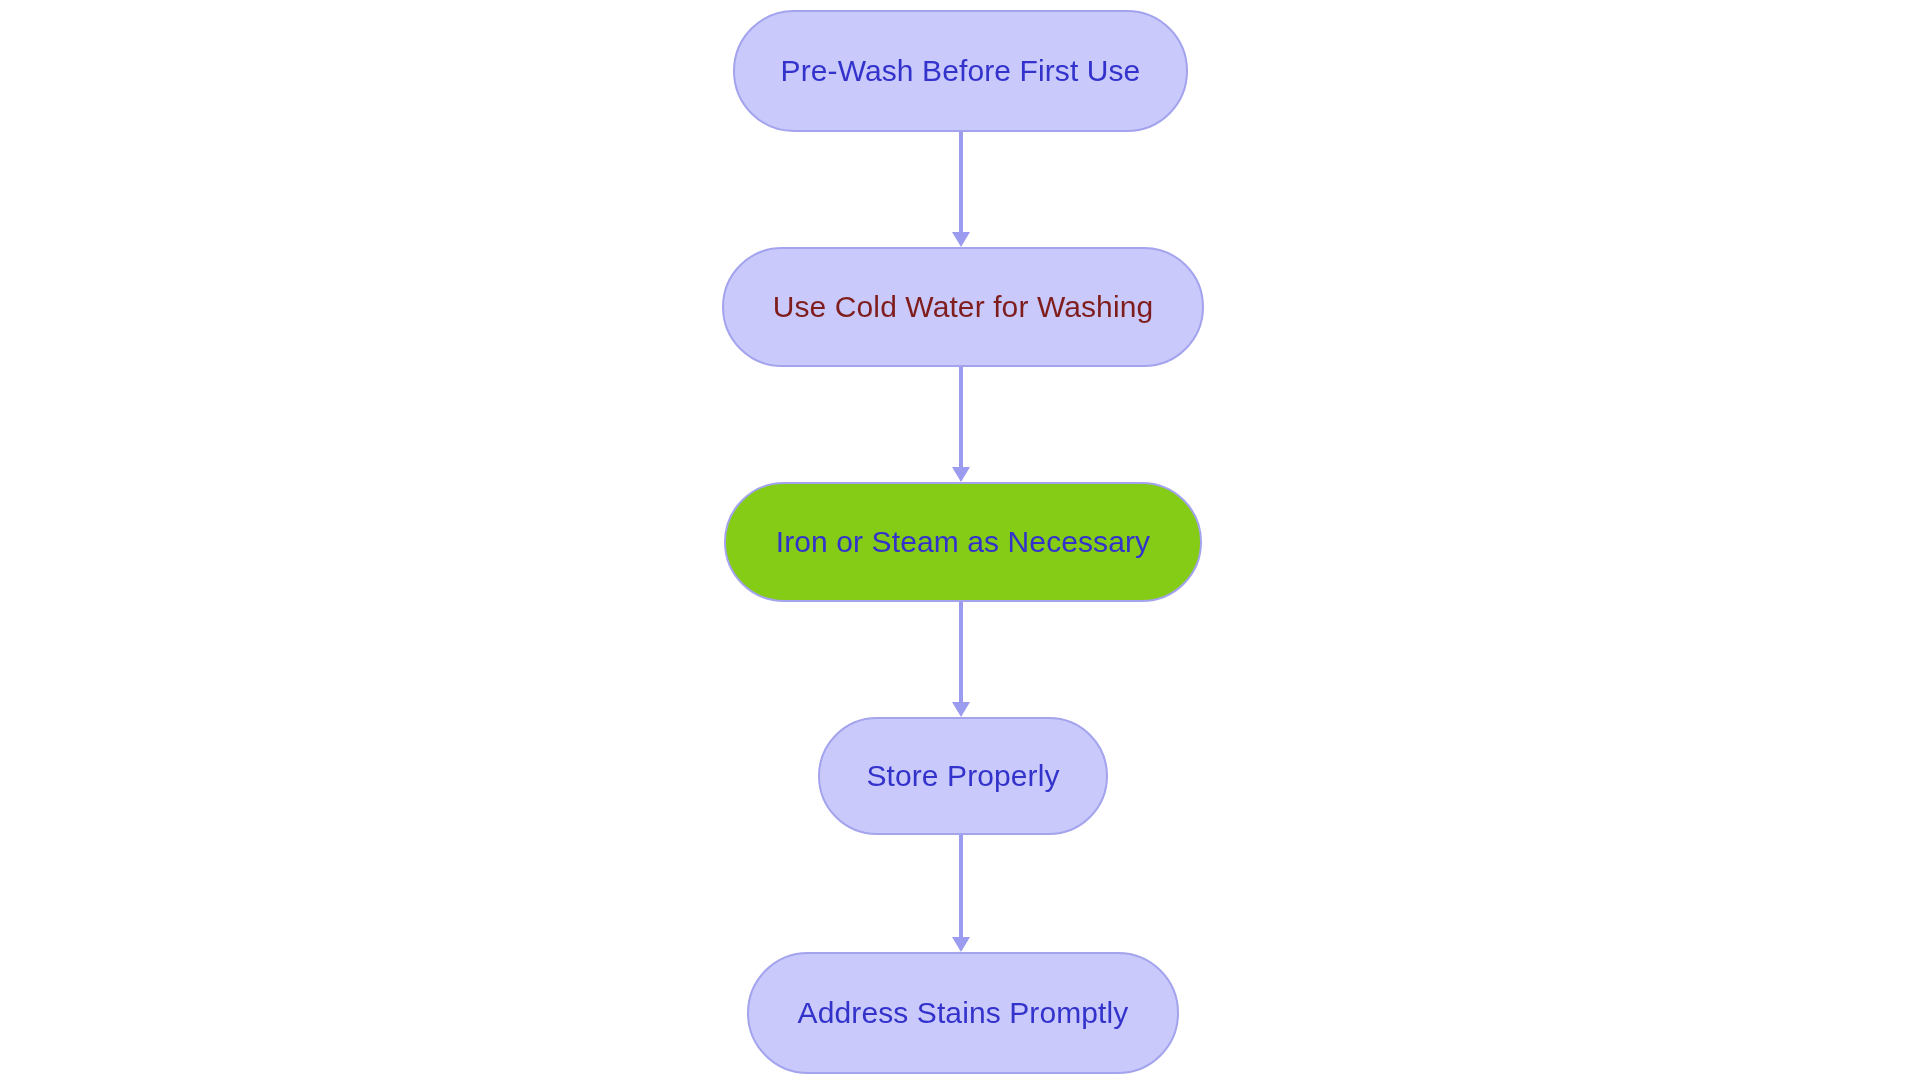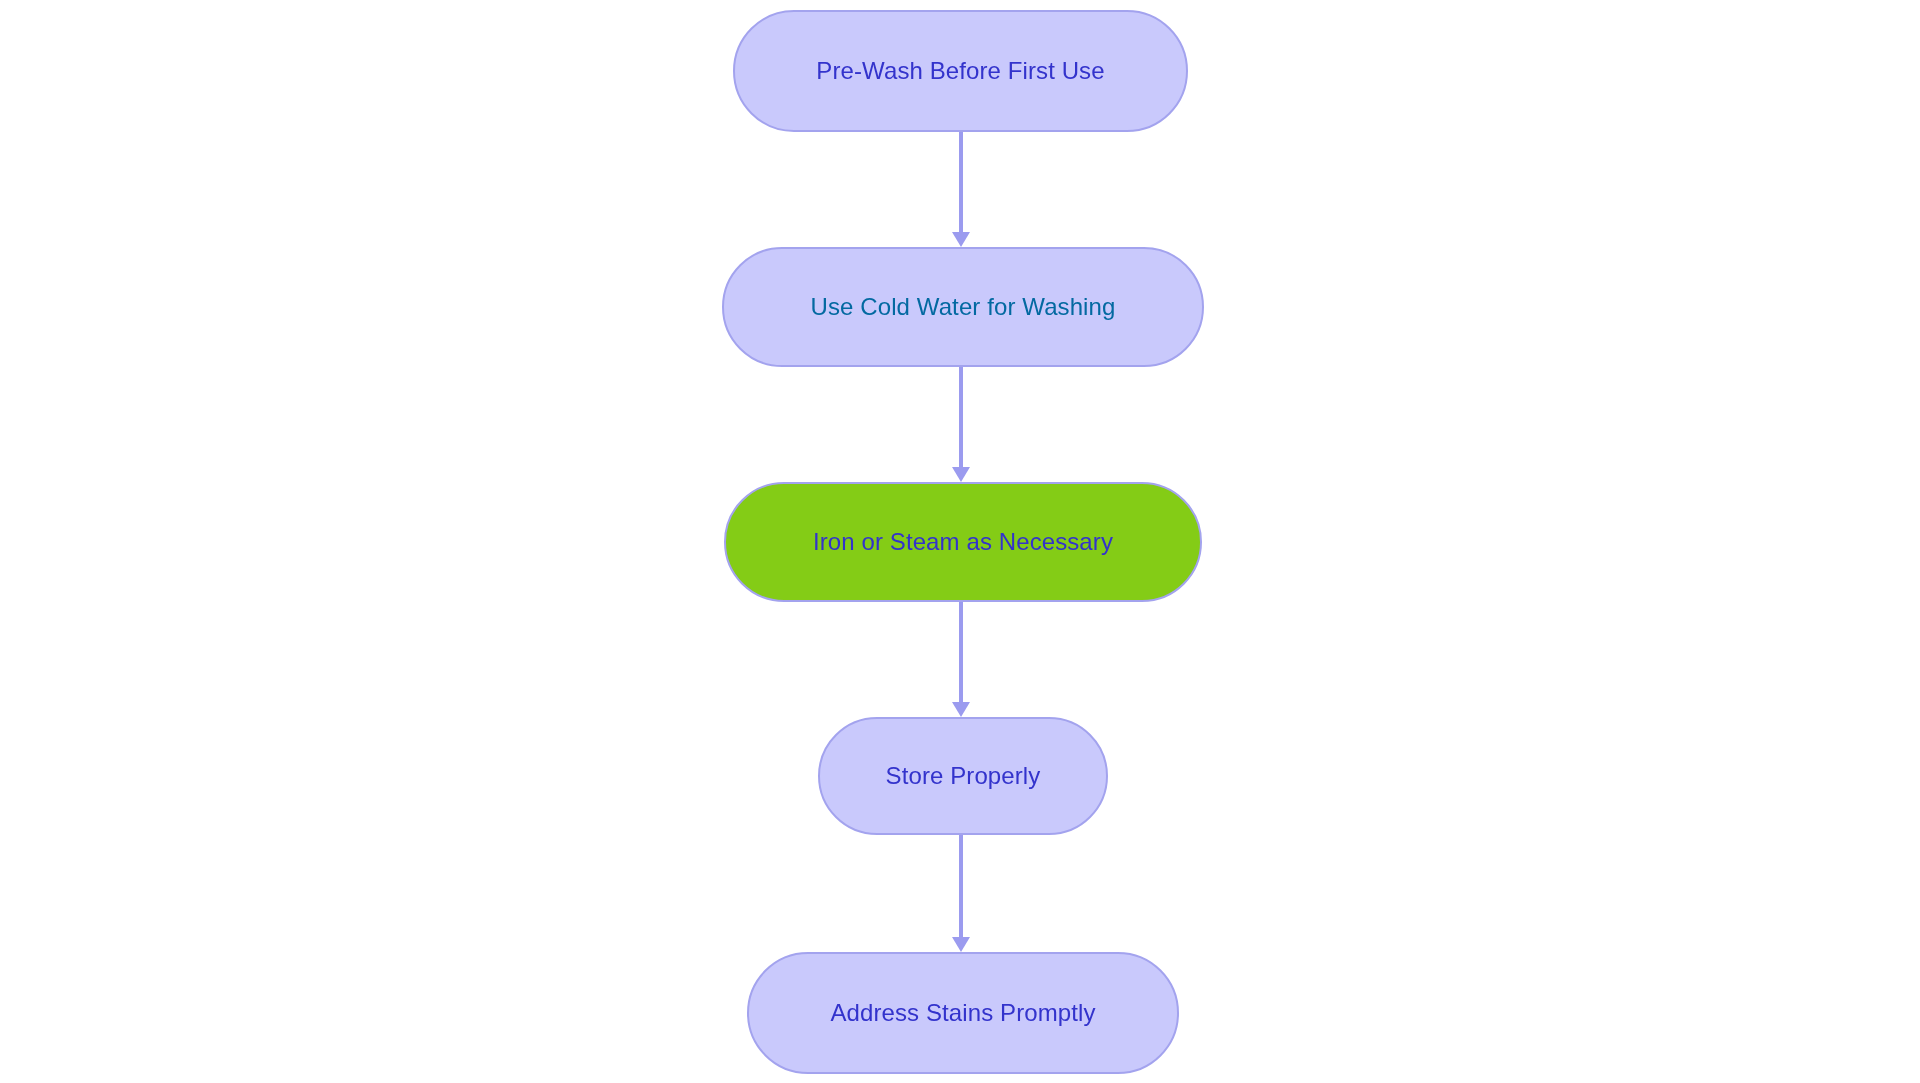--- a/index.html
+++ b/index.html
@@ -30,21 +30,21 @@
     border: 2px solid #a3a3ee;
     border-radius: 999px;
     display: flex;
     align-items: center;
     justify-content: center;
     text-align: center;
     z-index: 2;
   }
   .node-label {
     color: #3333cc;
-    font-size: 24px;
+    font-size: 30px;
     font-weight: 400;
     letter-spacing: 0.1px;
     line-height: 1.15;
     white-space: nowrap;
     font-family: "Liberation Sans", "DejaVu Sans", sans-serif;
   }
 
   
   .edge {
     position: absolute;
@@ -84,21 +84,21 @@
       <div class="edge-arrow" style="top: 100px; border-top-color: rgb(155, 155, 239);"></div>
     </div>
     <div class="edge" style="left: 959px; top: 835px; width: 4px; height: 117px;">
       <div class="edge-line" style="height: 103px; background: rgb(155, 155, 239);"></div>
       <div class="edge-arrow" style="top: 102px; border-top-color: rgb(155, 155, 239);"></div>
     </div>
     <div class="node" style="left: 733px; top: 10px; width: 455px; height: 122px; background: rgb(201, 201, 252); border-color: rgb(163, 163, 238);">
       <span class="node-label" style="color: rgb(51, 51, 204);">Pre-Wash Before First Use</span>
     </div>
     <div class="node" style="left: 722px; top: 247px; width: 482px; height: 120px; background: rgb(201, 201, 252); border-color: rgb(163, 163, 238);">
-      <span class="node-label" style="color: #0369a1;">Use Cold Water for Washing</span>
+      <span class="node-label" style="color: #7f1d1d;">Use Cold Water for Washing</span>
     </div>
     <div class="node" style="left: 724px; top: 482px; width: 478px; height: 120px; background: #84cc16; border-color: rgb(163, 163, 238);">
       <span class="node-label" style="color: rgb(51, 51, 204);">Iron or Steam as Necessary</span>
     </div>
     <div class="node" style="left: 747px; top: 952px; width: 432px; height: 122px; background: rgb(201, 201, 252); border-color: rgb(163, 163, 238);">
       <span class="node-label" style="color: rgb(51, 51, 204);">Address Stains Promptly</span>
     </div>
     <div class="node" style="left: 818px; top: 717px; width: 290px; height: 118px; background: rgb(201, 201, 252); border-color: rgb(163, 163, 238);">
       <span class="node-label" style="color: rgb(51, 51, 204);">Store Properly</span>
     </div>

